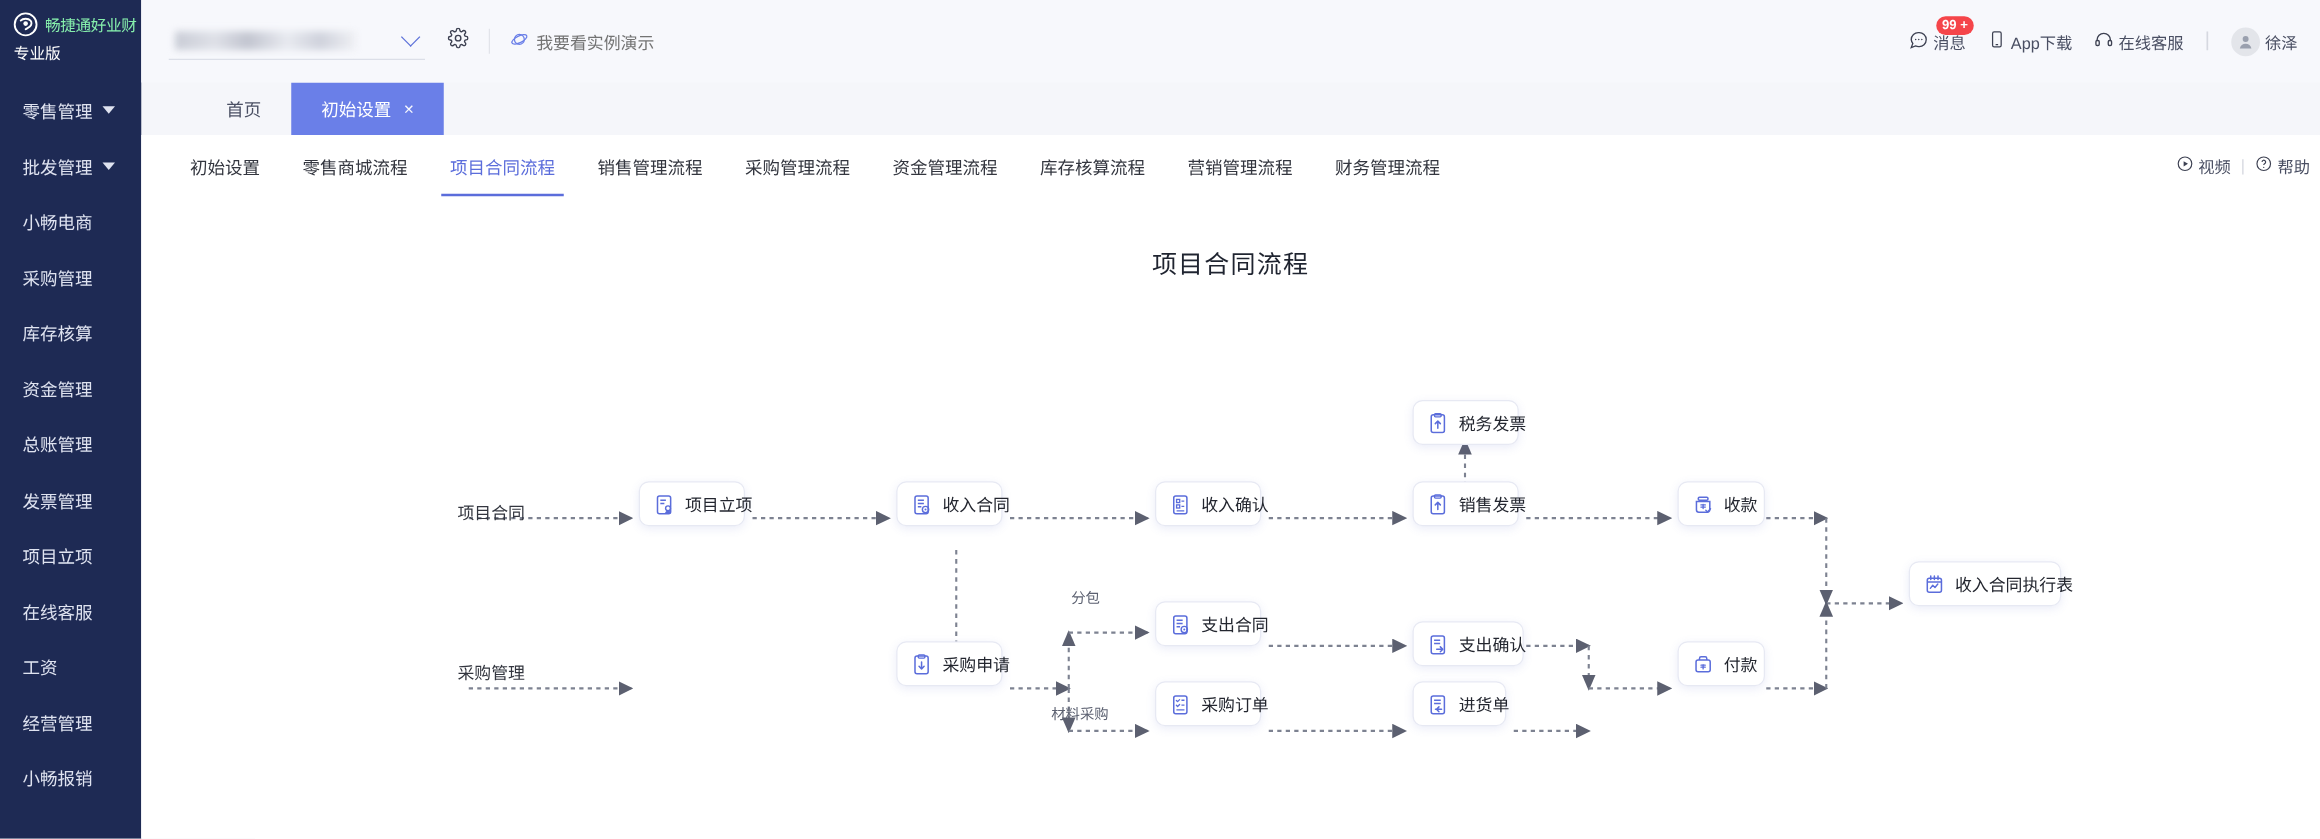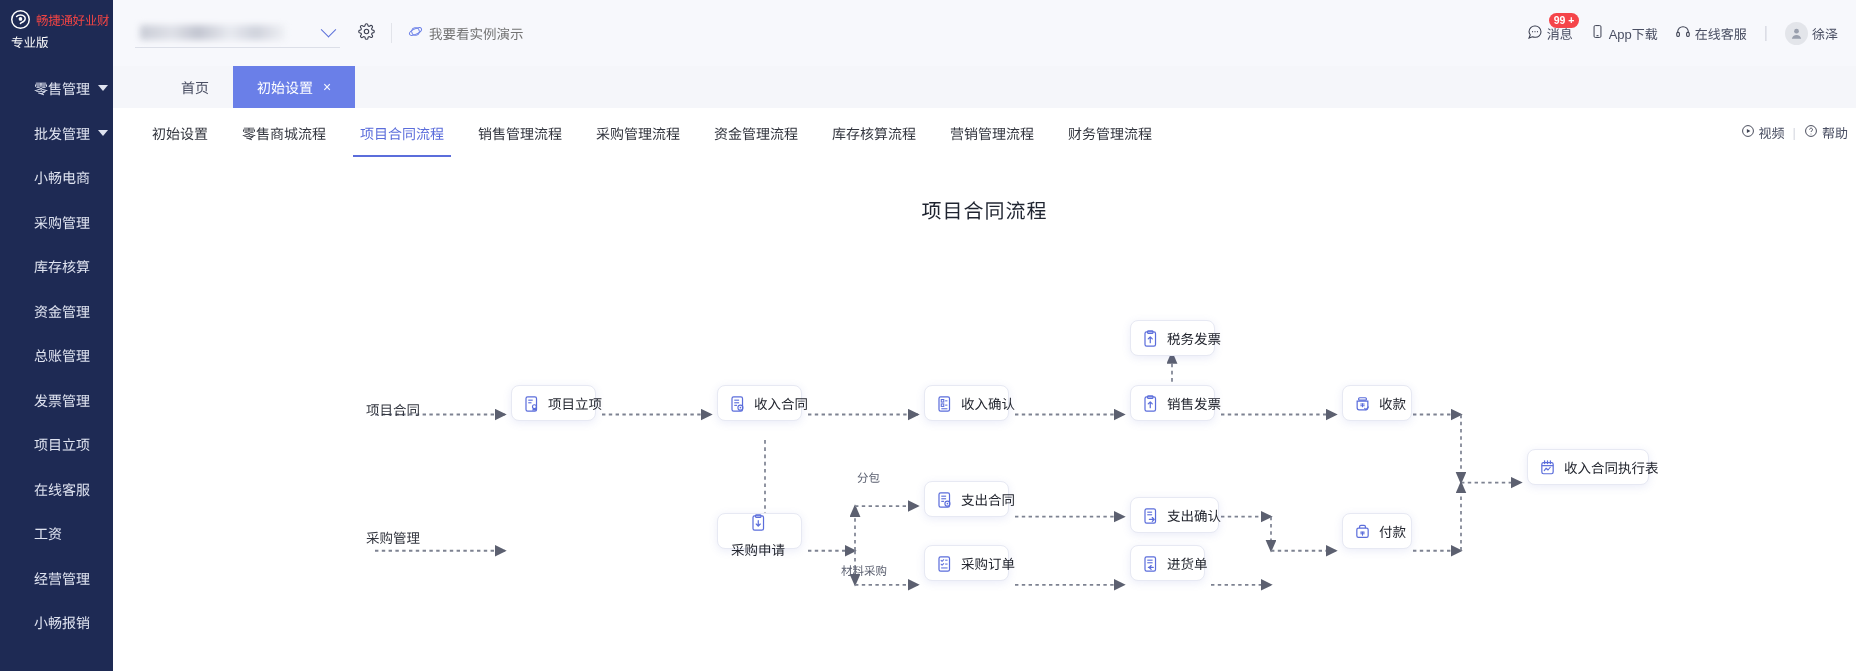--- a/index.html
+++ b/index.html
@@ -21,29 +21,29 @@
     overflow: hidden;
   }
   .brand {
     height: 66px;
     padding: 9px 0 0 10px;
     color: #fff;
   }
   .brand-row { display:flex; align-items:center; gap:5px; }
   .brand-logo { width:21px; height:21px; flex:0 0 21px; }
   .brand-name {
-    font-size: 12.5px; letter-spacing: -0.3px; color: #ef4444; white-space: nowrap;
+    font-size: 12.5px; letter-spacing: -0.3px; color: #86efac; white-space: nowrap;
     font-weight: 400;
   }
   .brand-sub { font-size: 12.5px; color:#ffffff; margin-top: 2px; padding-left:1px; }
 
   .side-item {
     height: 44.5px;
     display: flex; align-items: center;
-    padding-left: 34px;
+    padding-left: 18px;
     color: #dfe3f0;
     font-size: 14px;
     cursor: pointer;
     white-space: nowrap;
   }
   .side-item .caret {
     margin-left: 8px; width: 0; height: 0;
     border-left: 5px solid transparent; border-right: 5px solid transparent;
     border-top: 6px solid #dfe3f0;
   }
@@ -468,21 +468,21 @@
               <span class="ic"><svg viewBox="0 0 20 21" width="17" height="17">
                   <rect x="3" y="4.4" width="14" height="13.8" rx="2" fill="none" stroke="#5b6ddb" stroke-width="1.5"></rect>
                   <line x1="3" y1="8.2" x2="17" y2="8.2" stroke="#5b6ddb" stroke-width="1.5"></line>
                   <line x1="6.4" y1="2.2" x2="6.4" y2="5.6" stroke="#5b6ddb" stroke-width="1.5" stroke-linecap="round"></line>
                   <line x1="10" y1="2.2" x2="10" y2="5.6" stroke="#5b6ddb" stroke-width="1.5" stroke-linecap="round"></line>
                   <line x1="13.6" y1="2.2" x2="13.6" y2="5.6" stroke="#5b6ddb" stroke-width="1.5" stroke-linecap="round"></line>
                   <path d="M6 14.4l2.4-3 2.2 2.2 2.8-3.4" fill="none" stroke="#5b6ddb" stroke-width="1.4" stroke-linecap="round" stroke-linejoin="round"></path>
                 </svg></span>
               <span>收入合同执行表</span>
             </div>
-            <div class="node" style="left: 604px; top: 289px; width: 85px; flex-direction: column;">
+            <div class="node" style="left: 604px; top: 289px; width: 85px;">
               <span class="ic"><svg viewBox="0 0 20 21" width="17" height="17">
                   <rect x="3.2" y="2.2" width="13" height="17.6" rx="2" fill="none" stroke="#5b6ddb" stroke-width="1.5"></rect>
                   <rect x="6.4" y="1.1" width="6.6" height="3.2" rx="1" fill="none" stroke="#5b6ddb" stroke-width="1.4"></rect>
                   <path d="M9.7 8.2V15M7.2 12.4l2.5 2.6 2.5-2.6" fill="none" stroke="#5b6ddb" stroke-width="1.5" stroke-linecap="round" stroke-linejoin="round"></path>
                 </svg></span>
               <span>采购申请</span>
             </div>
             <div class="node" style="left: 811px; top: 257px; width: 85px;">
               <span class="ic"><svg viewBox="0 0 20 21" width="17" height="17">
                   <rect x="3.2" y="2.2" width="13" height="17.6" rx="2" fill="none" stroke="#5b6ddb" stroke-width="1.5"></rect>

